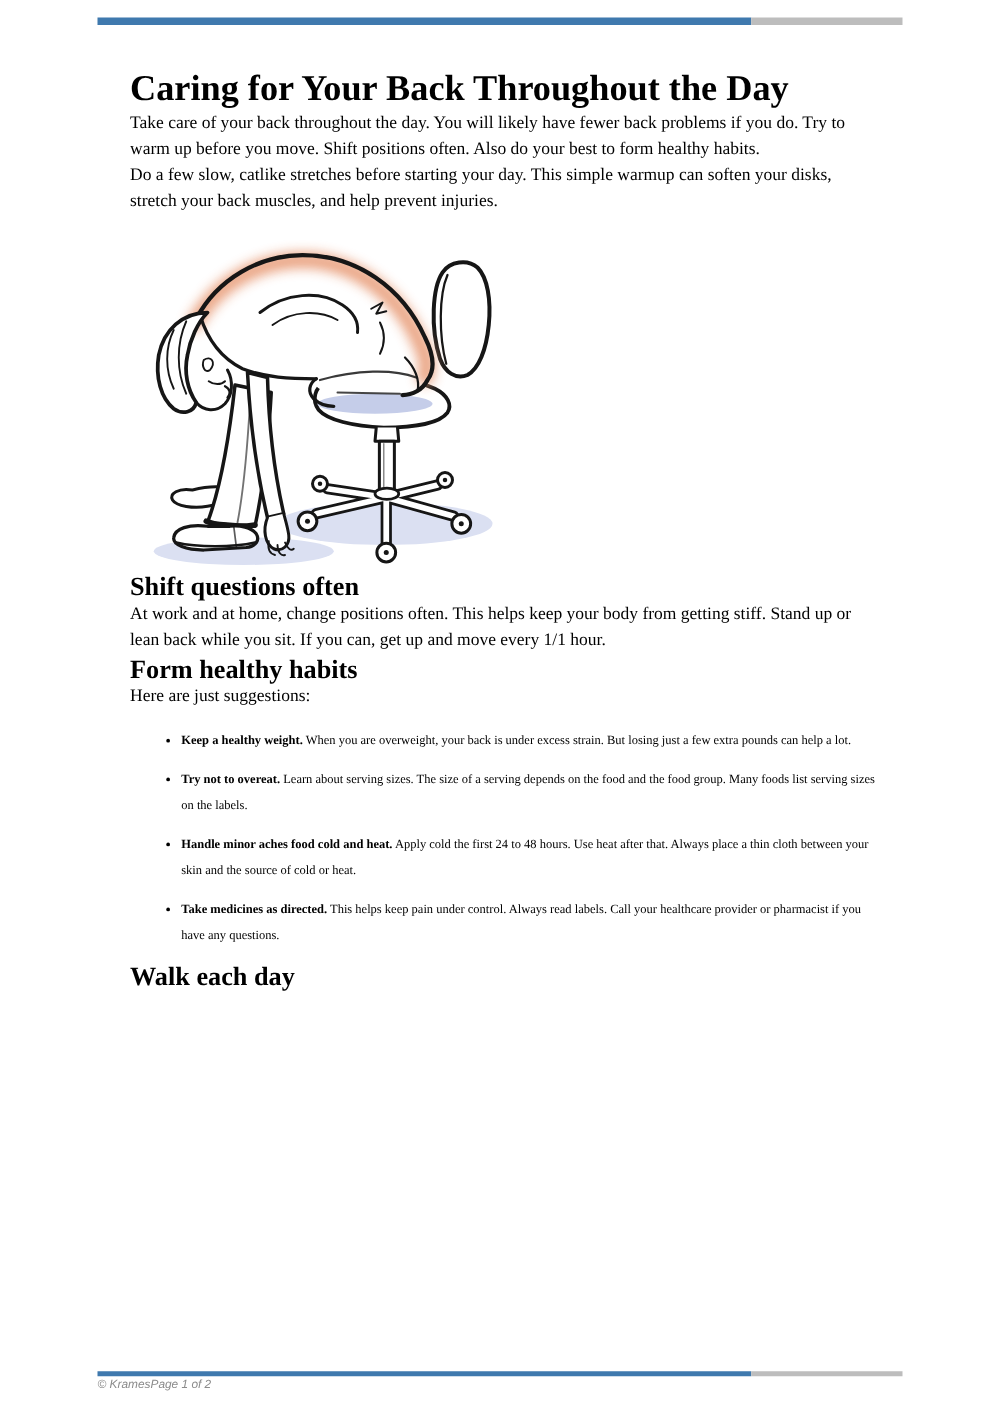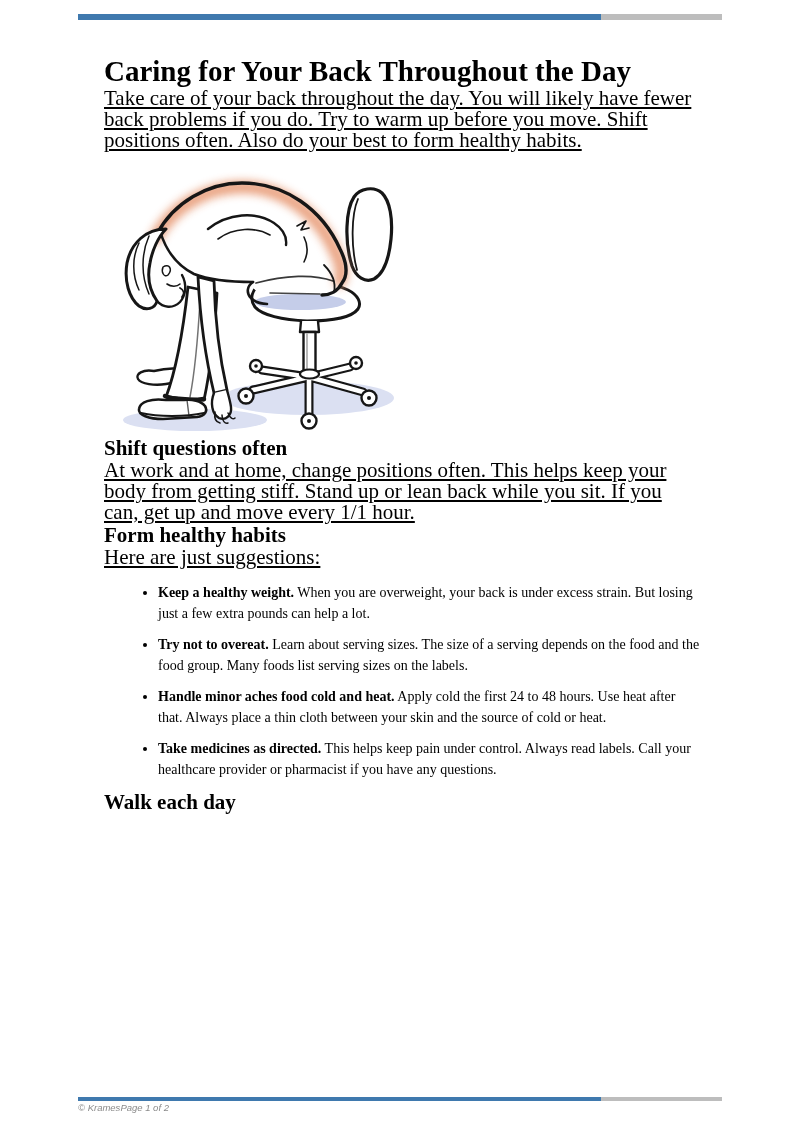--- a/index.html
+++ b/index.html
@@ -11,32 +11,32 @@
   .accent-bar { position:absolute; left:78px; width:644px; display:flex; }
   .accent-bar.top { top:14px; height:6px; }
   .accent-bar.bottom { top:1097px; height:4px; }
   .accent-bar .seg-blue { width:81.2%; height:100%; }
   .accent-bar .seg-gray { flex:1; height:100%; }
 
   .content { position:absolute; left:104px; top:0; width:597px; }
 
   h1.doc-title { margin:56px 0 0 0; font-size:29px; line-height:1.1; font-weight:bold; }
   h2.sec-heading { margin:0; font-size:21px; line-height:1.15; font-weight:bold; }
-  p.body-text { margin:0; font-size:21px; line-height:21px;text-decoration:underline; }
+  p.body-text { margin:0; font-size:14px; line-height:21px; }
 
   .intro { margin-top:23px; }
   .h-warm { margin-top:20px; }
   .p-warm { margin-top:20px; }
   figure.illus { margin:20px 0 0 -4px; padding:0; width:310px; height:265px; }
   .h-shift { margin-top:28px; }
   .p-shift { margin-top:20px; }
   .h-habits { margin-top:18px; }
   .p-habits { margin-top:20px; }
   ul.suggestions { margin:14px 0 0 0; padding:0 0 0 40px; }
-  ul.suggestions li { font-size:14px; line-height:21px; margin:0 0 10px 14px; }
+  ul.suggestions li { font-size:10px; line-height:21px; margin:0 0 10px 1px; }
   ul.suggestions b { font-weight:bold; }
   .h-walk { margin-top:4px; }
 
   .footer-row {
     position:absolute; left:78px; top:1102px; width:644px;
     display:flex; 
     font-family:"Liberation Sans", sans-serif; font-style:italic;
     font-size:9.5px; color:#8b8b8b;
   }
 </style>
@@ -49,20 +49,21 @@
     <div class="seg-blue" style="background:#3f79ae"></div>
     <div class="seg-gray" style="background:#bdbdbd"></div>
   </div>
 
   <div class="content">
 
     <h1 class="doc-title">Caring for Your Back Throughout the Day</h1>
 
     <p class="body-text intro">Take care of your back throughout the day. You will likely have fewer back problems if you do. Try to warm up before you move. Shift positions often. Also do your best to form healthy habits.</p>
 
+    <p class="body-text p-warm">Do a few slow, catlike stretches before starting your day. This simple warmup can soften your disks, stretch your back muscles, and help prevent injuries.</p>
 
     <figure class="illus">
       <svg width="310" height="265" viewBox="0 0 310 265" role="img" aria-label="Person seated on an office chair bending forward over the knees to stretch, back highlighted in orange">
         <defs>
           <filter id="soft" x="-40%" y="-40%" width="180%" height="180%">
             <feGaussianBlur stdDeviation="4.5"></feGaussianBlur>
           </filter>
         </defs>
 
         <ellipse cx="208" cy="227" rx="86" ry="17" fill="#dbe0f2"></ellipse>

